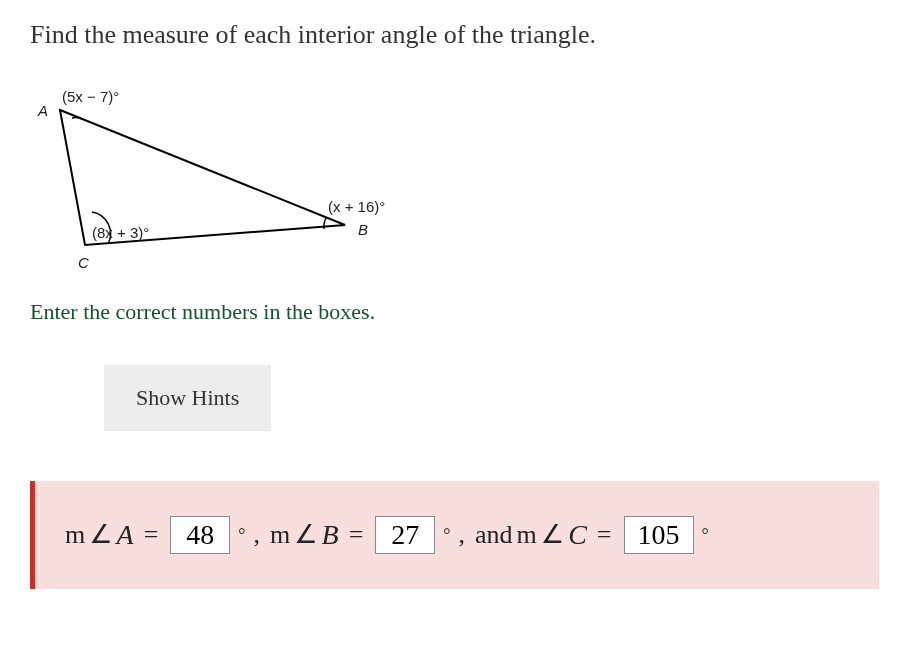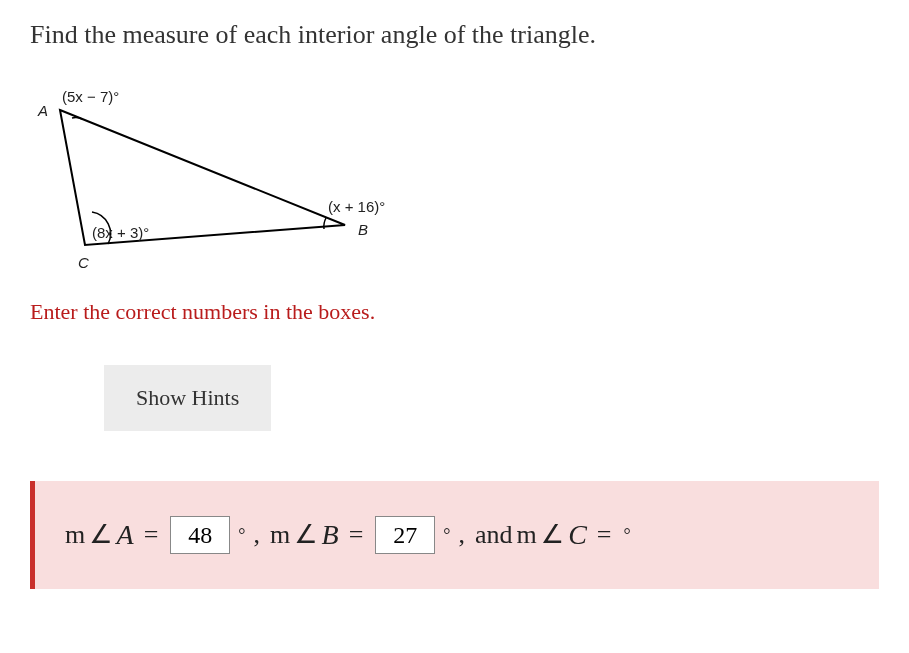--- a/index.html
+++ b/index.html
@@ -15,21 +15,21 @@
     font-size: 26px;
     color: #333;
     margin-bottom: 20px;
     font-weight: 400;
   }
   .figure {
     margin: 10px 0 20px 0;
   }
   .instruction {
     font-size: 22px;
-    color: #b91c1c;
+    color: #14532d;
     margin: 25px 0 30px 0;
   }
   .hints-row {
     padding: 10px 0 30px 30px;
   }
   .show-hints {
     background: #ececec;
     border: none;
     padding: 20px 32px;
     font-size: 22px;
@@ -66,21 +66,21 @@
     top: -1px;
   }
   .eq {
     margin: 0 6px;
   }
   input.ans {
     width: 60px;
     height: 38px;
     border: 1px solid #888;
     background: #fff;
-    font-size: 24px;
+    font-size: 28px;
     text-align: center;
     font-family: 'Times New Roman', serif;
     padding: 2px 4px;
     margin: 0 2px;
   }
   input.ans.wide {
     width: 70px;
   }
   .deg {
     font-size: 18px;
@@ -140,14 +140,15 @@
   <input class="ans" type="text" value="27" style="">
   <span class="deg">°</span>
     <span class="sep">,</span>
 
   <span> and </span>
 
   <span class="mi">m</span>
     <span class="angle">∠</span>
     <span class="var">C</span>
   <span class="eq">=</span>
+  <input class="ans wide" type="text" value="105" style="">
   <span class="deg">°</span>
 </div>
 
 </body></html>

